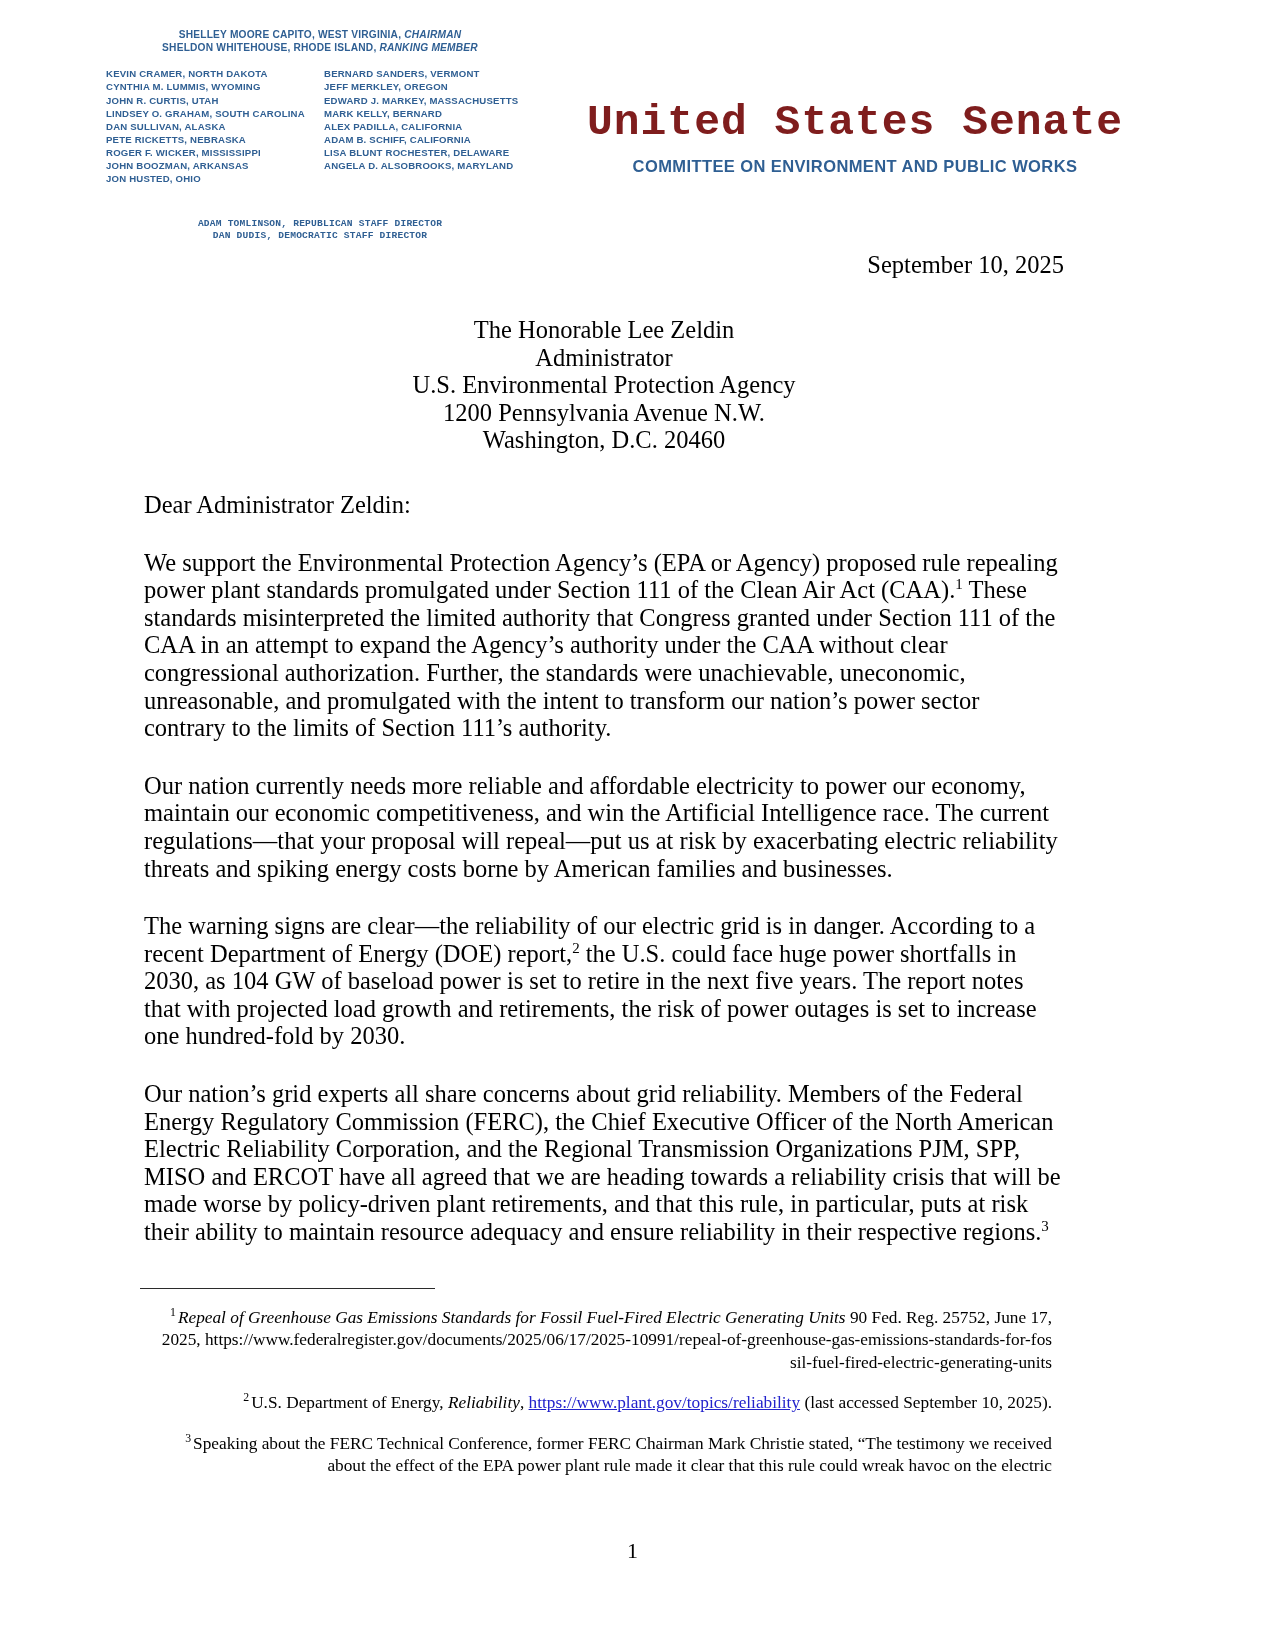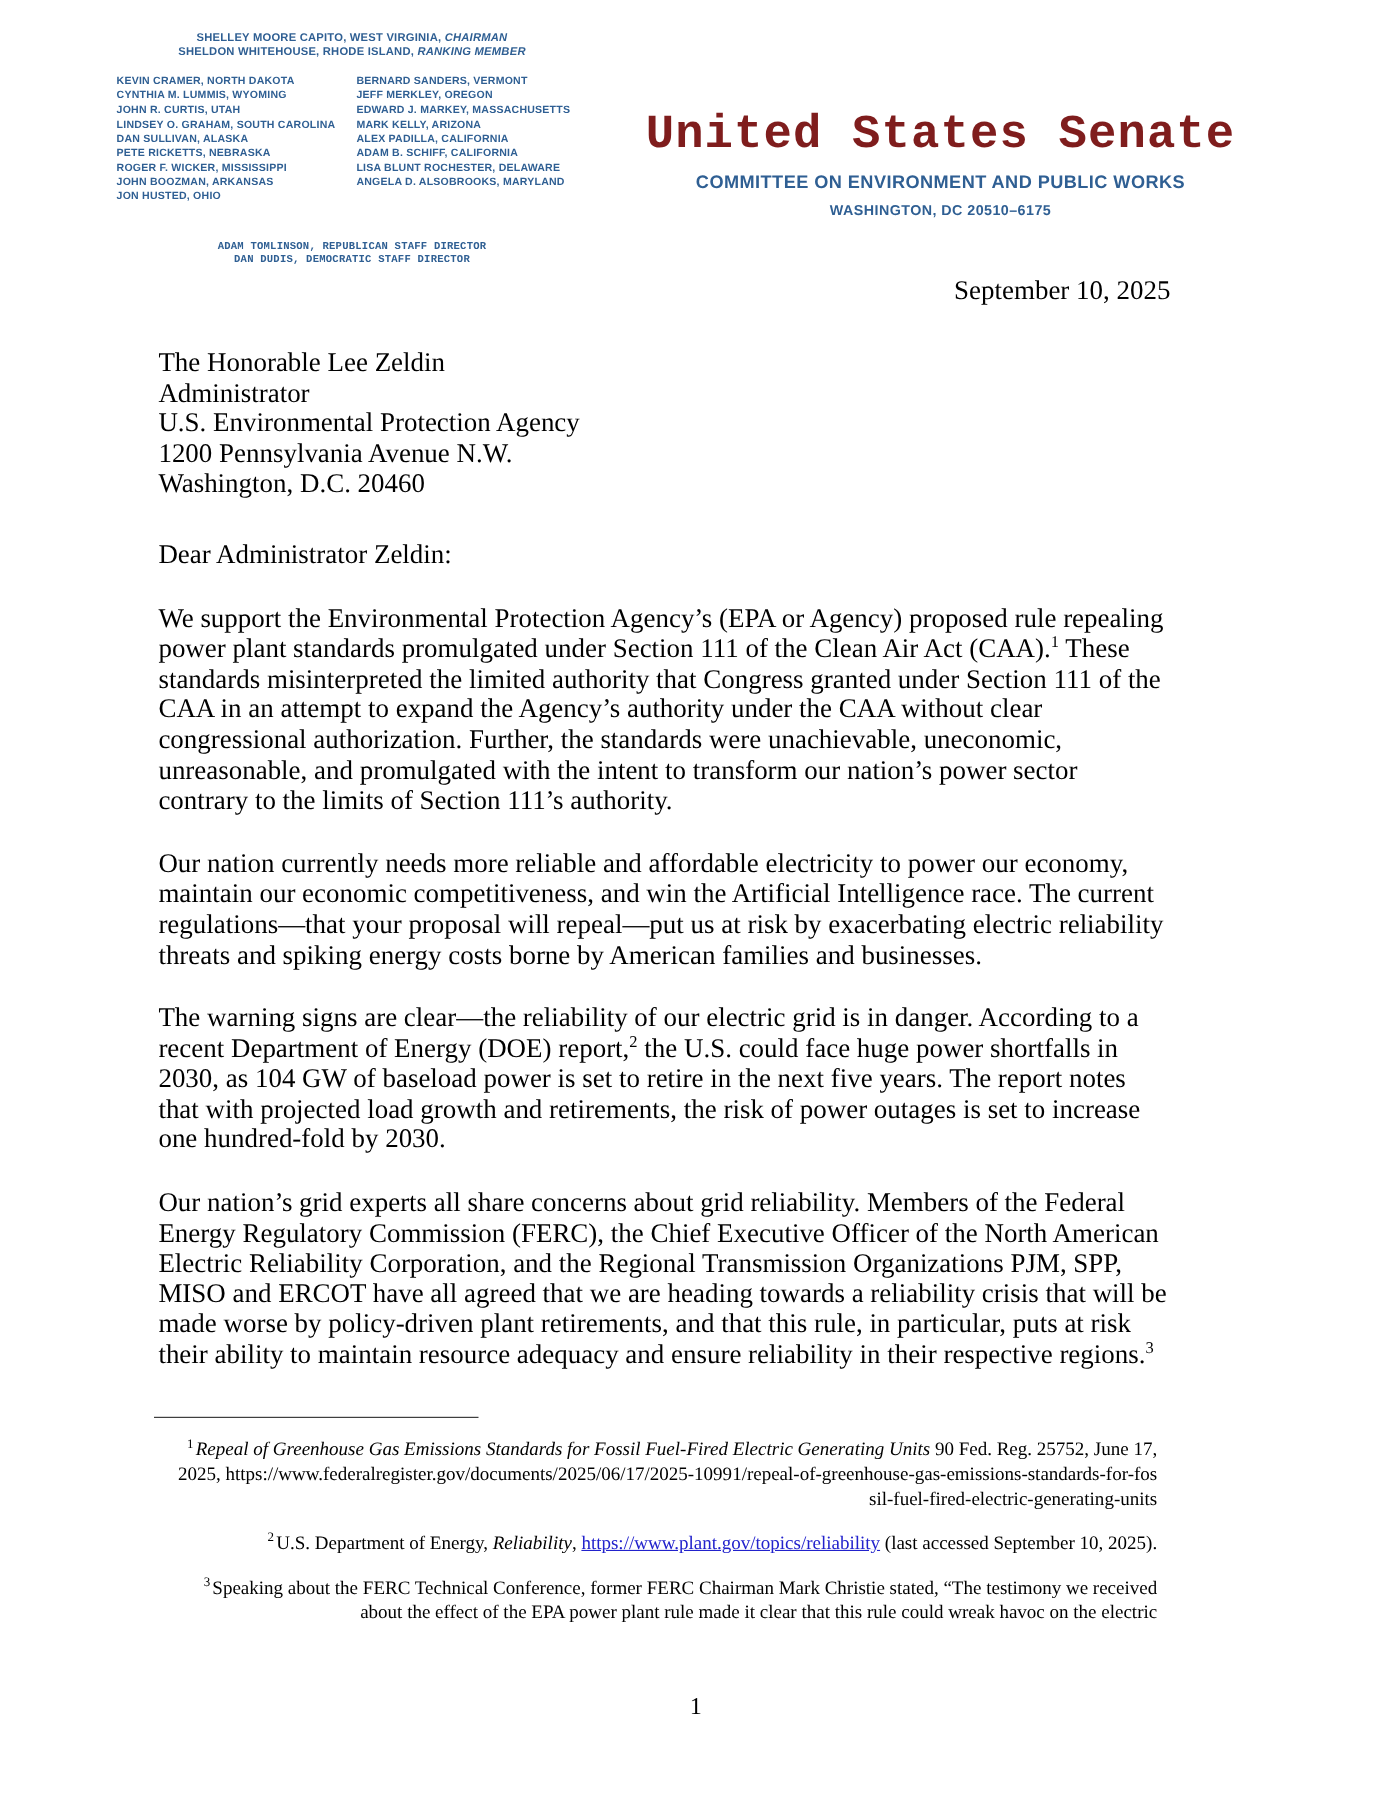--- a/index.html
+++ b/index.html
@@ -126,20 +126,21 @@
   .date-line {
     text-align: right;
     font-size: 24.5px;
     line-height: 30px;
     padding-left: 160px;
   }
   .addr {
     margin-top: 36px;
     font-size: 24.5px;
     line-height: 27.6px;
+    text-align: center;
   }
   .addr div { white-space: nowrap; }
   .salutation {
     margin-top: 37px;
     font-size: 24.5px;
     line-height: 27.6px;
   }
   p.para {
     margin: 0;
     margin-top: 30px;
@@ -223,38 +224,37 @@
           <div>DAN SULLIVAN, ALASKA</div>
           <div>PETE RICKETTS, NEBRASKA</div>
           <div>ROGER F. WICKER, MISSISSIPPI</div>
           <div>JOHN BOOZMAN, ARKANSAS</div>
           <div>JON HUSTED, OHIO</div>
         </div>
         <div class="roster-col right">
           <div>BERNARD SANDERS, VERMONT</div>
           <div>JEFF MERKLEY, OREGON</div>
           <div>EDWARD J. MARKEY, MASSACHUSETTS</div>
-          <div>MARK KELLY, ARIZONA</div>
+          <div>MARK KELLY, BERNARD</div>
           <div>ALEX PADILLA, CALIFORNIA</div>
           <div>ADAM B. SCHIFF, CALIFORNIA</div>
           <div>LISA BLUNT ROCHESTER, DELAWARE</div>
           <div>ANGELA D. ALSOBROOKS, MARYLAND</div>
         </div>
       </div>
     </div>
 
     <div class="staff">
       <div>ADAM TOMLINSON, REPUBLICAN STAFF DIRECTOR</div>
       <div>DAN DUDIS, DEMOCRATIC STAFF DIRECTOR</div>
     </div>
 
     <div class="masthead">
       <div class="masthead-title">United States Senate</div>
       <div class="masthead-sub1">COMMITTEE ON ENVIRONMENT AND PUBLIC WORKS</div>
-      <div class="masthead-sub2">WASHINGTON, DC 20510–6175</div>
     </div>
   </div>
 
   <div class="body-area">
 
     <div class="date-line">September 10, 2025</div>
 
     <div class="addr">
       <div>The Honorable Lee Zeldin</div>
       <div>Administrator</div>

